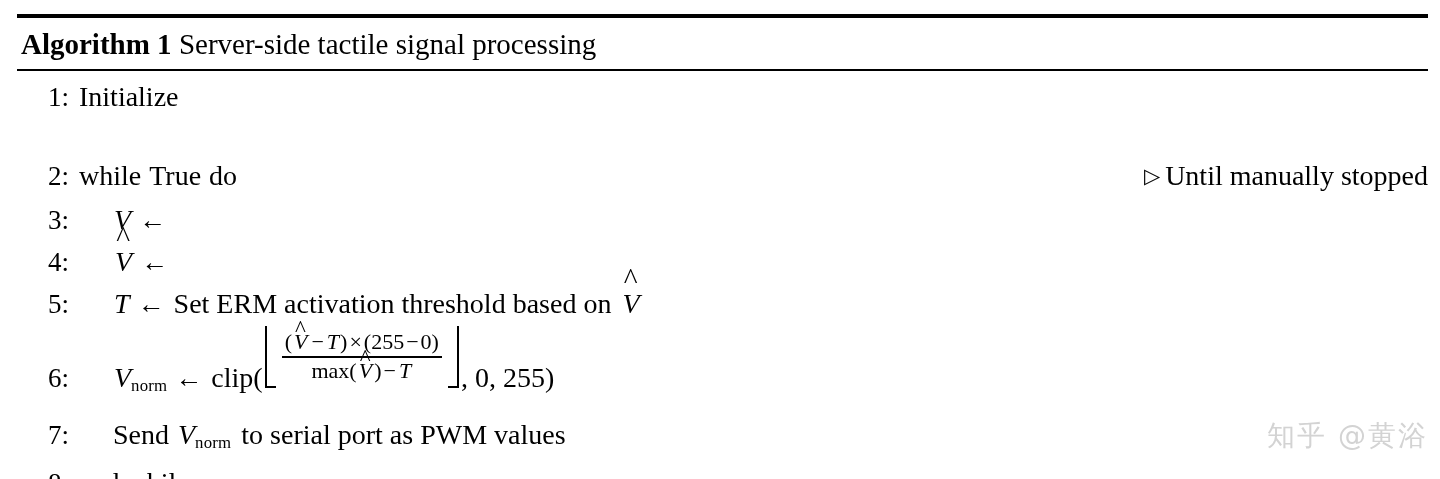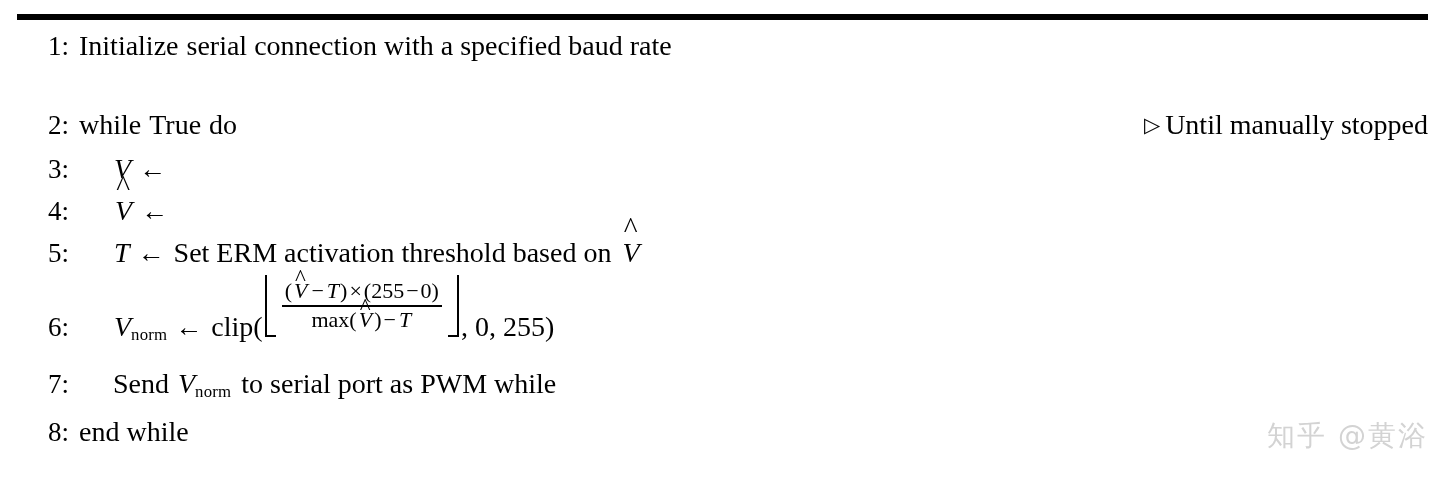--- a/index.html
+++ b/index.html
@@ -202,31 +202,34 @@
     user-select: none;
   }
 </style>
 </head>
 <body>
 
 <div class="algorithm">
 
   <div class="rule-top"></div>
 
+  <div class="algo-title">
+    <span class="kw">Algorithm 1</span>
+    <span>Server-side tactile signal processing</span>
+  </div>
 
   <div class="rule-mid"></div>
 
   <div class="body-lines">
 
     <div class="line gap-after">
       <span class="lineno">1:</span>
       <span class="content">
         <span class="stmt">
           <span class="kw">Initialize</span>
-          <span style="padding-left:8px">serial connection with a specified baud rate</span>
         </span>
       </span>
     </div>
 
     <div class="line">
       <span class="lineno">2:</span>
       <span class="content">
         <span class="stmt">
           <span class="kw">while</span>
           <span style="padding-left:8px">True</span>
@@ -290,21 +293,21 @@
         </span>
       </span>
     </div>
 
     <div class="line">
       <span class="lineno">7:</span>
       <span class="content indent-1">
         <span class="stmt">
           <span>Send</span>
           <span class="mathvar" style="padding-left:9px"><span>V</span><span class="sub">norm</span></span>
-          <span style="padding-left:9px">to serial port as PWM while</span>
+          <span style="padding-left:9px">to serial port as PWM values</span>
         </span>
       </span>
     </div>
 
     <div class="line">
       <span class="lineno">8:</span>
       <span class="content">
         <span class="stmt kw">end while</span>
       </span>
     </div>

